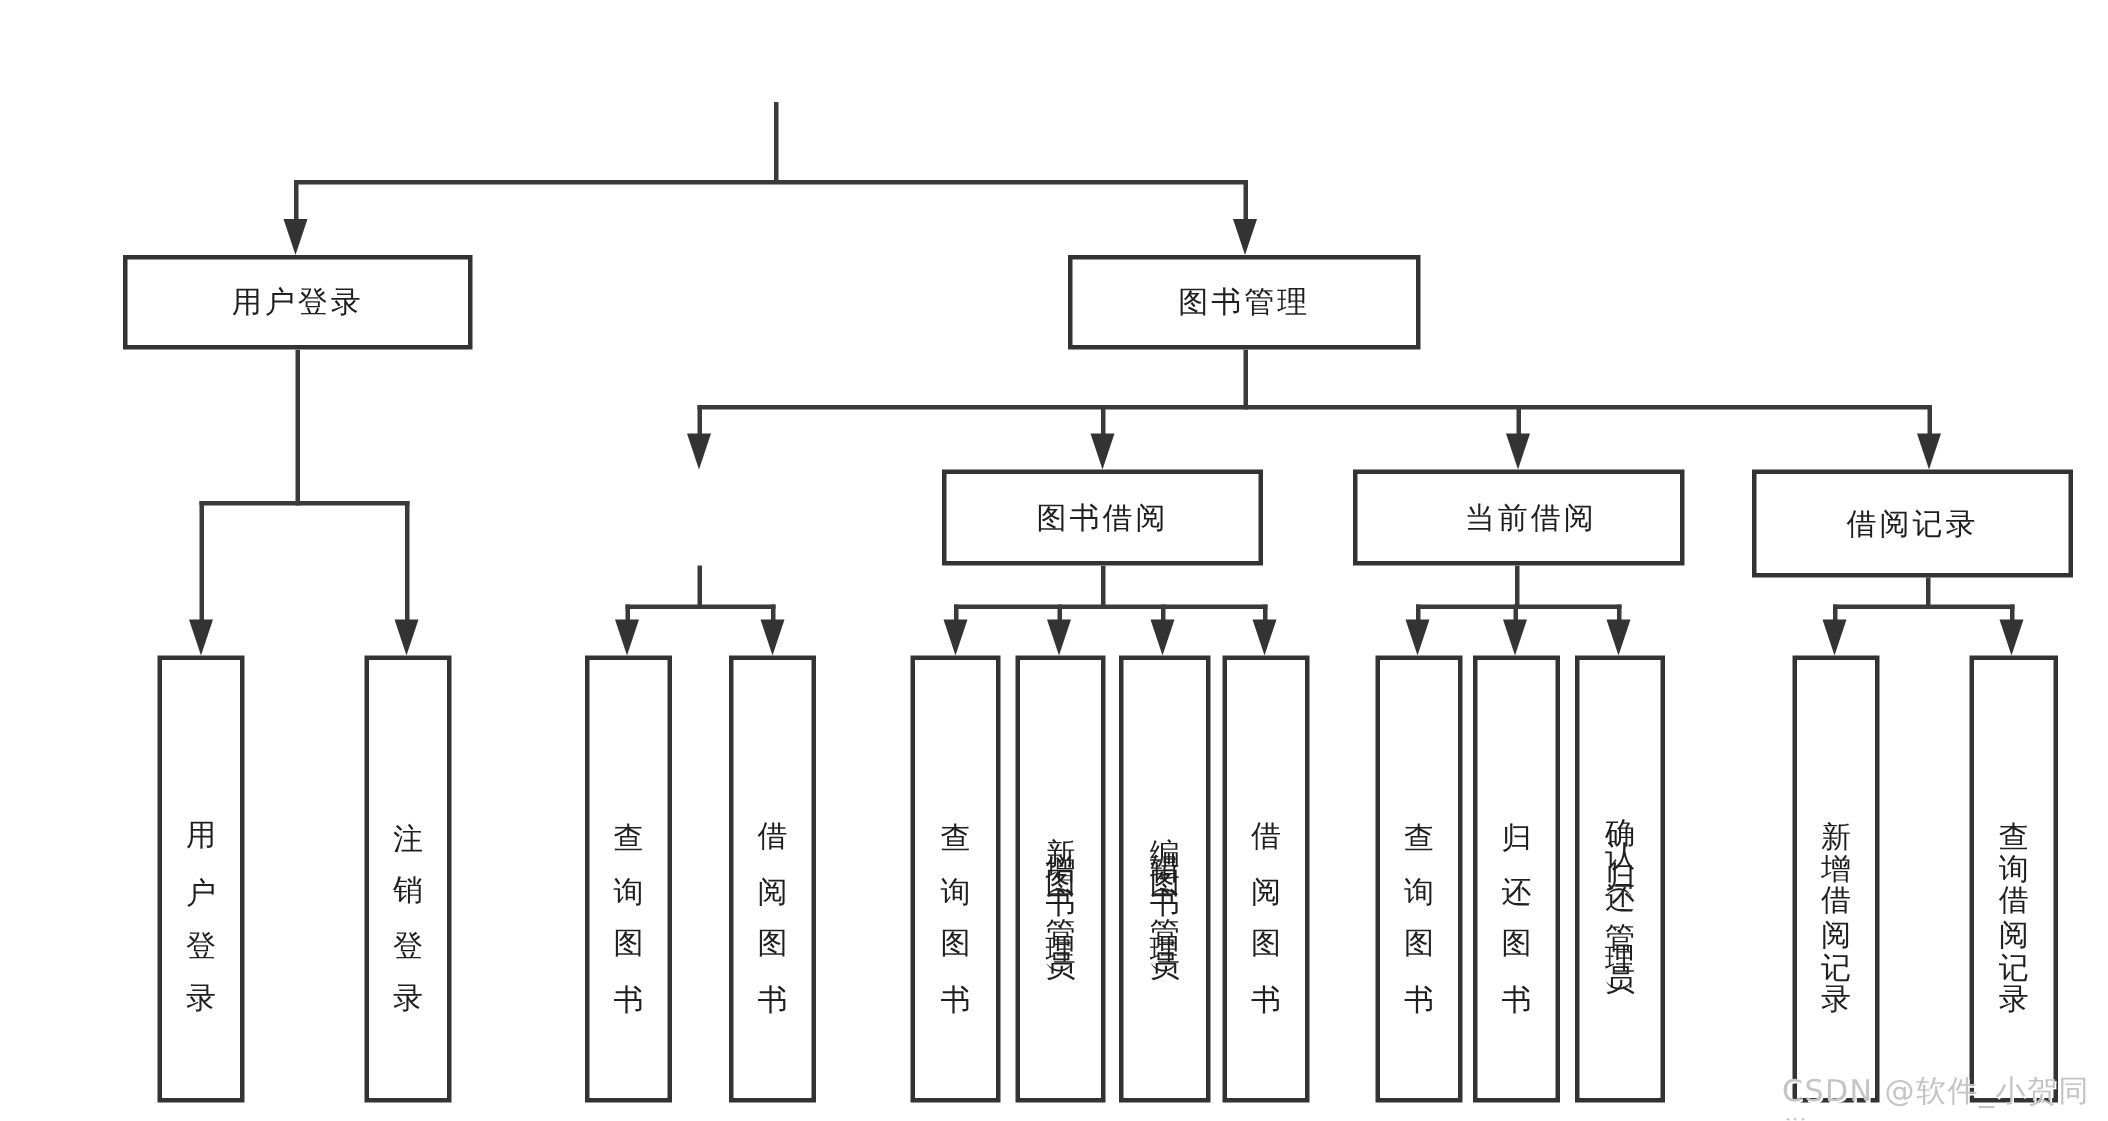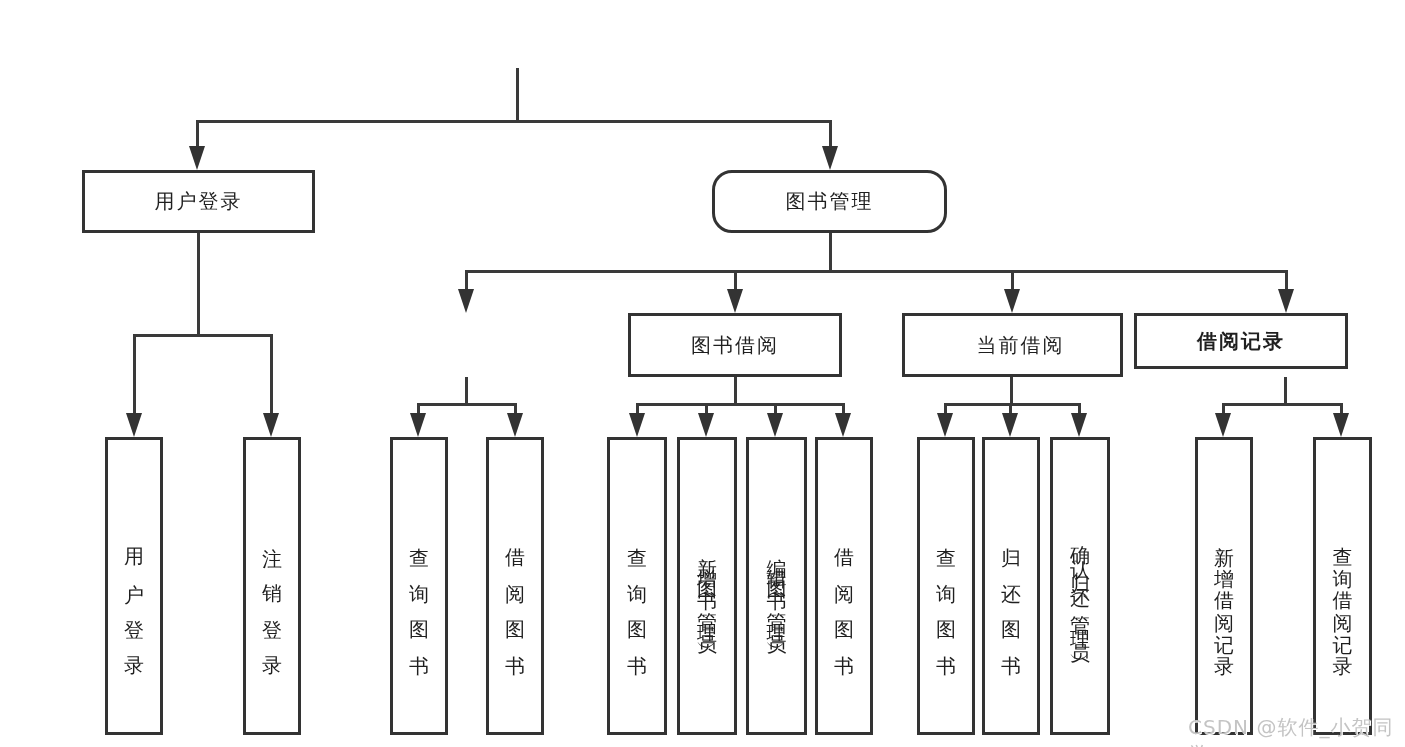--- a/index.html
+++ b/index.html
@@ -44,21 +44,21 @@
 
 
   <div class="vline" style="left:516px; top:68px;  height:54px;"></div>
   <div class="hline" style="left:196px; top:120px; width:636px;"></div>
   <div class="vline" style="left:196px; top:120px; height:30px;"></div>
   <div class="vline" style="left:829px; top:120px; height:30px;"></div>
   <div class="arrow" style="left:189px; top:146px;"></div>
   <div class="arrow" style="left:822px; top:146px;"></div>
 
   <div class="box" style="left:82px;  top:170px; width:233px; height:63px;">用户登录</div>
-  <div class="box" style="left:712px; top:170px; width:235px; height:63px;border-radius:20px;">图书管理</div>
+  <div class="box" style="left:712px; top:170px; width:235px; height:63px;">图书管理</div>
 
   <div class="vline" style="left:197px; top:233px; height:104px;"></div>
   <div class="hline" style="left:133px; top:334px; width:140px;"></div>
   <div class="vline" style="left:133px; top:334px; height:82px;"></div>
   <div class="vline" style="left:270px; top:334px; height:82px;"></div>
   <div class="arrow" style="left:126px; top:413px;"></div>
   <div class="arrow" style="left:263px; top:413px;"></div>
 
   <div class="vline" style="left:829px;  top:233px; height:40px;"></div>
   <div class="hline" style="left:465px;  top:270px; width:823px;"></div>
@@ -66,21 +66,21 @@
   <div class="vline" style="left:734px;  top:270px; height:22px;"></div>
   <div class="vline" style="left:1011px; top:270px; height:22px;"></div>
   <div class="vline" style="left:1285px; top:270px; height:22px;"></div>
   <div class="arrow" style="left:458px;  top:289px;"></div>
   <div class="arrow" style="left:727px;  top:289px;"></div>
   <div class="arrow" style="left:1004px; top:289px;"></div>
   <div class="arrow" style="left:1278px; top:289px;"></div>
 
   <div class="box" style="left:628px;  top:313px; width:214px; height:64px;text-align:right;">图书借阅</div>
   <div class="box" style="left:902px;  top:313px; width:221px; height:64px;padding-left:16px;">当前借阅</div>
-  <div class="box" style="left:1134px; top:313px; width:214px; height:56px;font-weight:bold;">借阅记录</div>
+  <div class="box" style="left:1168px; top:313px; width:214px; height:72px;">借阅记录</div>
 
   <div class="vline" style="left:465px; top:377px; height:29px;"></div>
   <div class="hline" style="left:417px; top:403px; width:100px;"></div>
   <div class="vline" style="left:417px; top:403px; height:13px;"></div>
   <div class="vline" style="left:514px; top:403px; height:13px;"></div>
   <div class="arrow" style="left:410px; top:413px;"></div>
   <div class="arrow" style="left:507px; top:413px;"></div>
 
   <div class="vline" style="left:734px; top:377px; height:29px;"></div>
   <div class="hline" style="left:636px; top:403px; width:209px;"></div>

